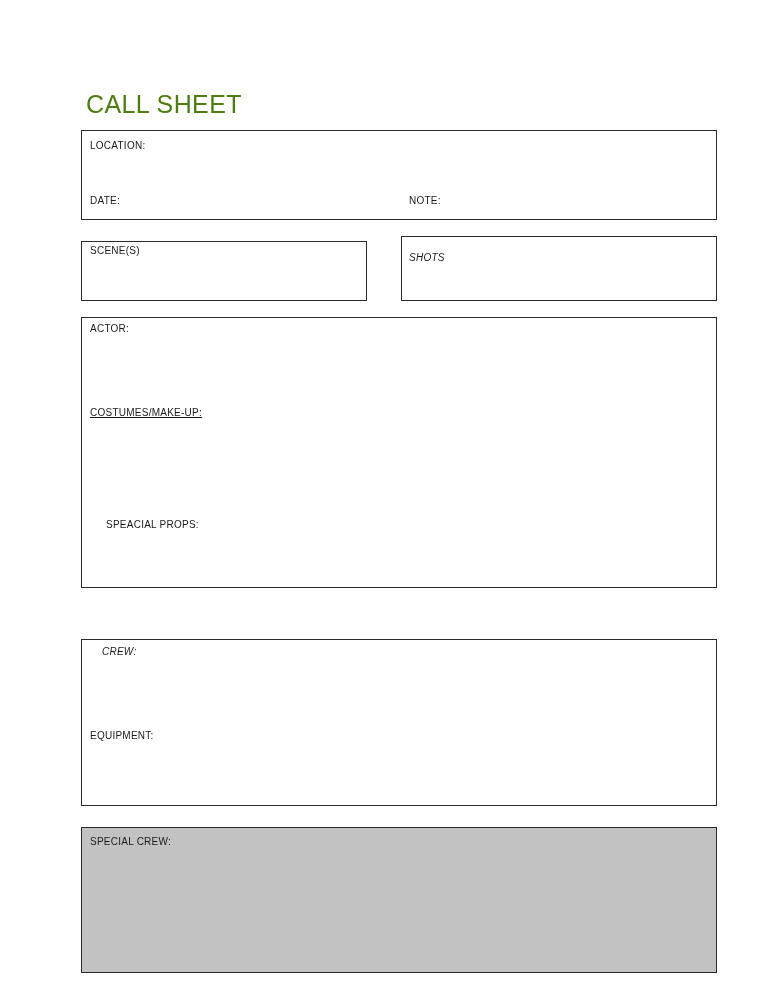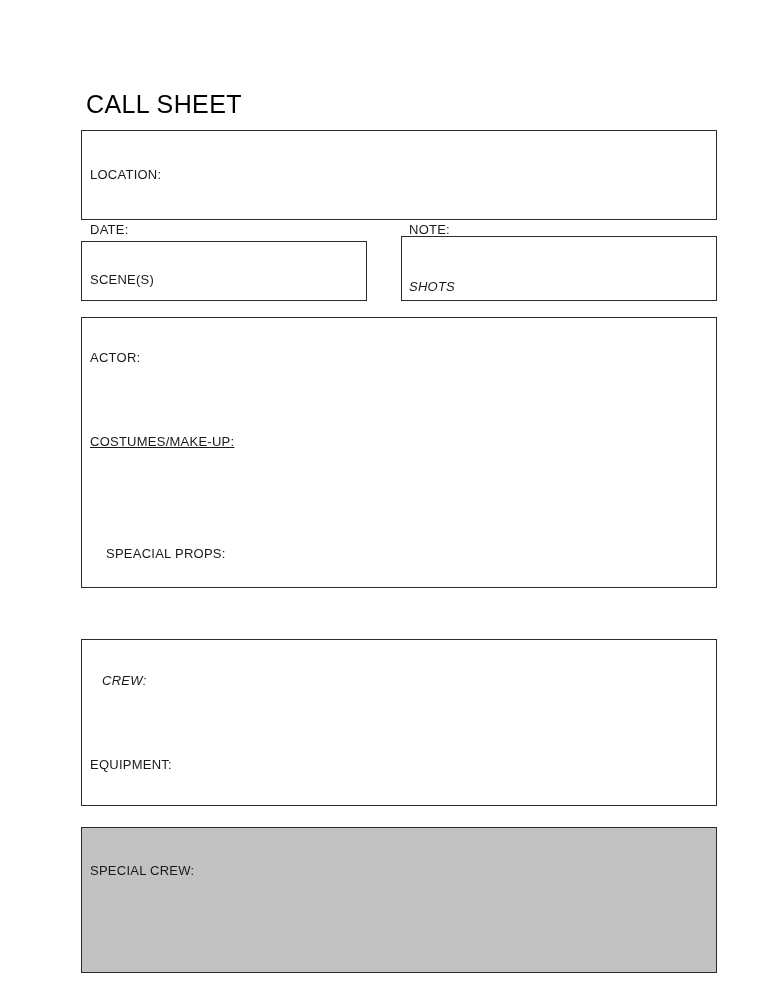--- a/index.html
+++ b/index.html
@@ -23,46 +23,45 @@
   }
 
   
   .sheet-title {
     position: absolute;
     left: 86px;
     top: 92px;
     font-size: 25px;
     font-weight: 400;
     letter-spacing: 0.4px;
-    color: #000000;
+    color: #4d7c0f;
     line-height: 1;
     white-space: nowrap;
   }
 
   
   .box {
     position: absolute;
     box-sizing: border-box;
     border: 1.6px solid #2b2b2b;
     background: #ffffff;
   }
   .box.shaded {
     background: #c2c2c2;
   }
 
   
   .field-label {
     position: absolute;
-    font-size: 13px;
+    font-size: 10px;
     font-weight: 400;
     letter-spacing: 0.25px;
     color: #1a1a1a;
     line-height: 1;
     white-space: nowrap;
-    margin-top: 27px;
   }
 
   
   #box-location  { left: 81px;  top: 130px; width: 636px; height: 90px; }
   #box-scenes    { left: 81px;  top: 241px; width: 286px; height: 60px; }
   #box-shots     { left: 401px; top: 236px; width: 316px; height: 65px; }
   #box-actor     { left: 81px;  top: 317px; width: 636px; height: 271px; }
   #box-crew      { left: 81px;  top: 639px; width: 636px; height: 167px; }
   #box-note      { left: 81px;  top: 827px; width: 636px; height: 146px; }
 

